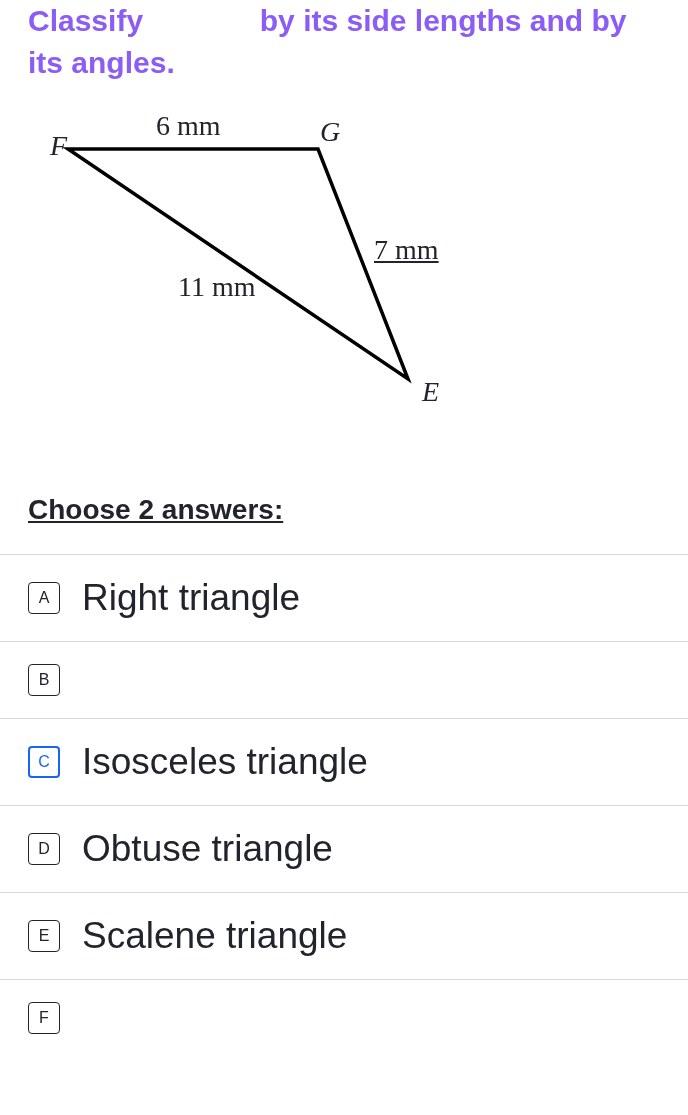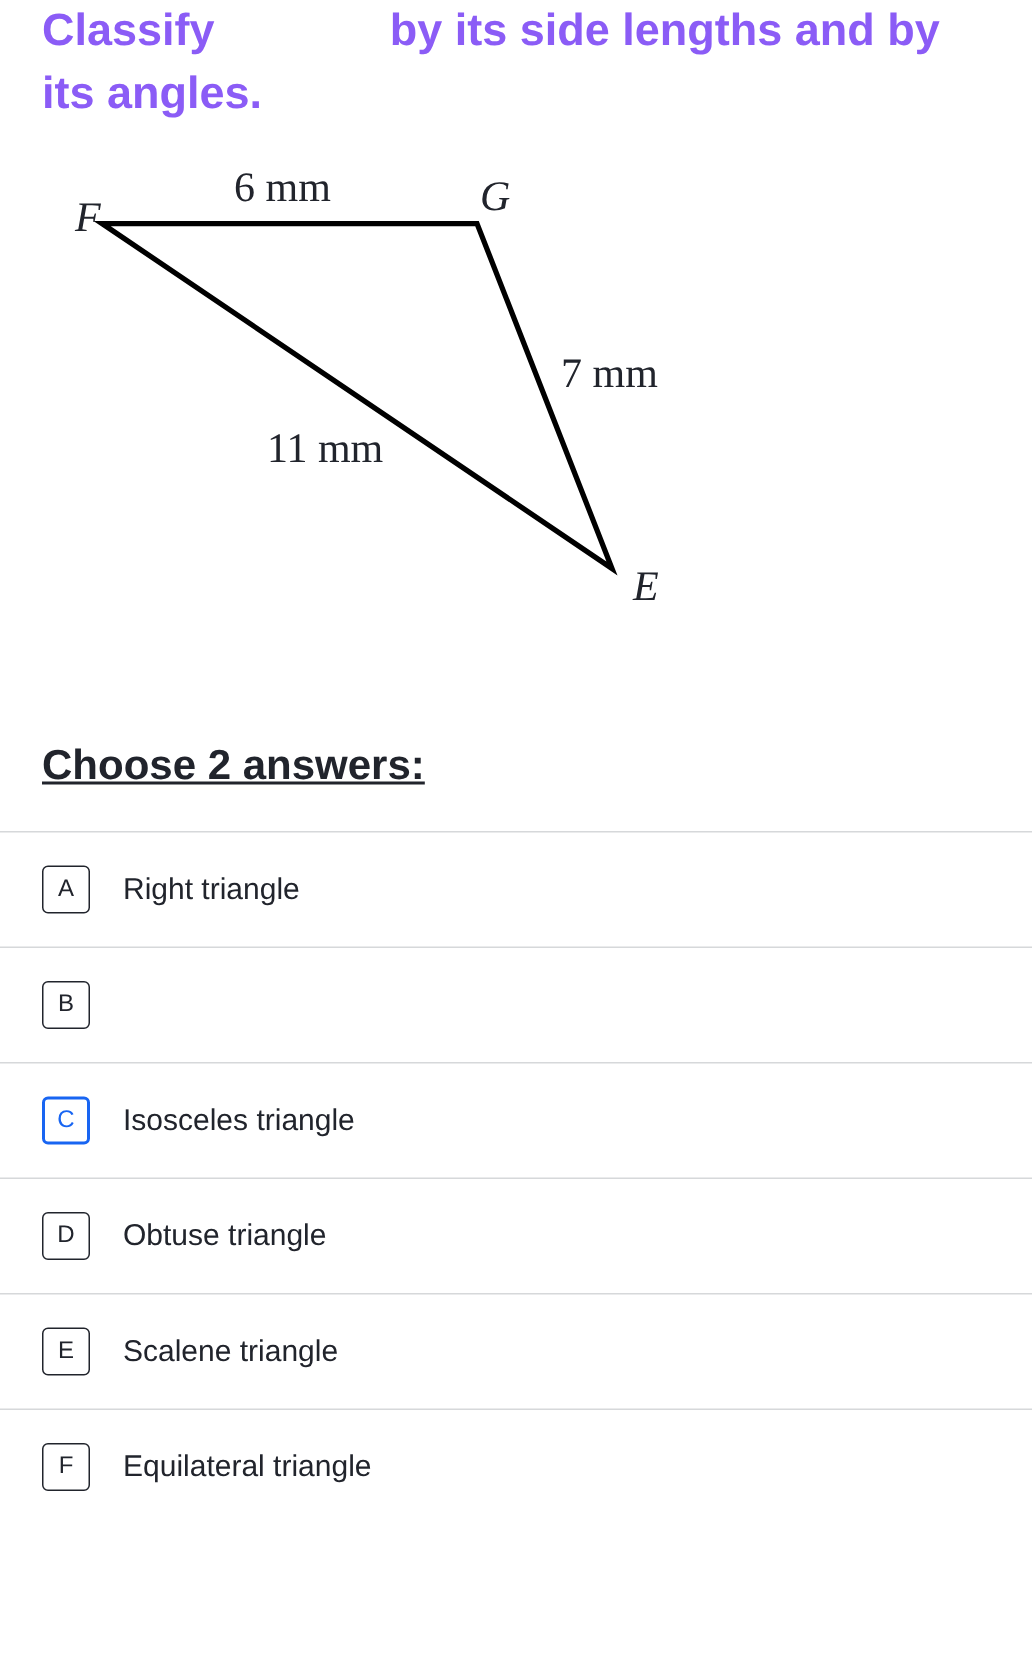--- a/index.html
+++ b/index.html
@@ -8,40 +8,40 @@
   .figure { position: relative; width: 480px; height: 360px; margin: 0 0 0 28px; }
   .figure svg { position: absolute; top: 0; left: 0; }
   .lbl { position: absolute; font-family: "Times New Roman", serif; font-size: 28px; }
   .lbl.it { font-style: italic; }
   .choose { font-size: 28px; font-weight: 700; padding: 30px 28px 28px 28px; text-decoration: underline; }
   .answers { }
   .answer { display: flex; align-items: center; gap: 22px; padding: 22px 28px; border-top: 1px solid #d6d8da; cursor: pointer; }
   .answer:last-child { }
   .letter { width: 32px; height: 32px; border: 1.5px solid #21242c; border-radius: 4px; display: flex; align-items: center; justify-content: center; font-size: 16px; font-weight: 400; flex-shrink: 0; }
   .letter.selected { border: 2.5px solid #1865f2; color: #1865f2; }
-  .atext { font-size: 20px; color: #21242c; }
+  .atext { font-size: 37px; color: #21242c; }
 </style>
 </head>
 <body>
 
 <div class="prompt">
   <span>Classify</span>&nbsp;&nbsp;&nbsp;&nbsp;&nbsp;&nbsp;&nbsp;&nbsp;&nbsp;&nbsp;&nbsp;&nbsp;&nbsp;&nbsp;<span>by its side lengths</span>
   <span>and by its angles.</span>
 </div>
 
 <div class="figure">
   <svg width="480" height="360">
     <polygon points="40,45 290,45 380,275" fill="none" stroke="#000" stroke-width="3.5" stroke-linejoin="miter"></polygon>
   </svg>
   <div class="lbl it" style="left:22px; top:26px;">F</div>
   <div class="lbl it" style="left:292px; top:12px;">G</div>
   <div class="lbl it" style="left:394px; top:272px;">E</div>
   <div class="lbl" style="left:128px; top:6px;">6 mm</div>
-  <div class="lbl" style="left:346px; top:130px;">7 mm</div>
-  <div class="lbl" style="left:150px; top:180px;text-align:right;">11 mm</div>
+  <div class="lbl" style="left:346px; top:130px;text-decoration:underline;">7 mm</div>
+  <div class="lbl" style="left:150px; top:167px;text-align:right;">11 mm</div>
 </div>
 
 <div class="choose">Choose 2 answers:</div>
 
 <div class="answers">
 
   <div class="answer">
     <div class="letter">A</div>
     <div class="atext">Right triangle</div>
   </div>
@@ -60,16 +60,15 @@
     <div class="atext">Obtuse triangle</div>
   </div>
 
   <div class="answer">
     <div class="letter">E</div>
     <div class="atext">Scalene triangle</div>
   </div>
 
   <div class="answer">
     <div class="letter">F</div>
-    <div class="atext">Equilateral triangle</div>
   </div>
 
 </div>
 
 </body></html>

